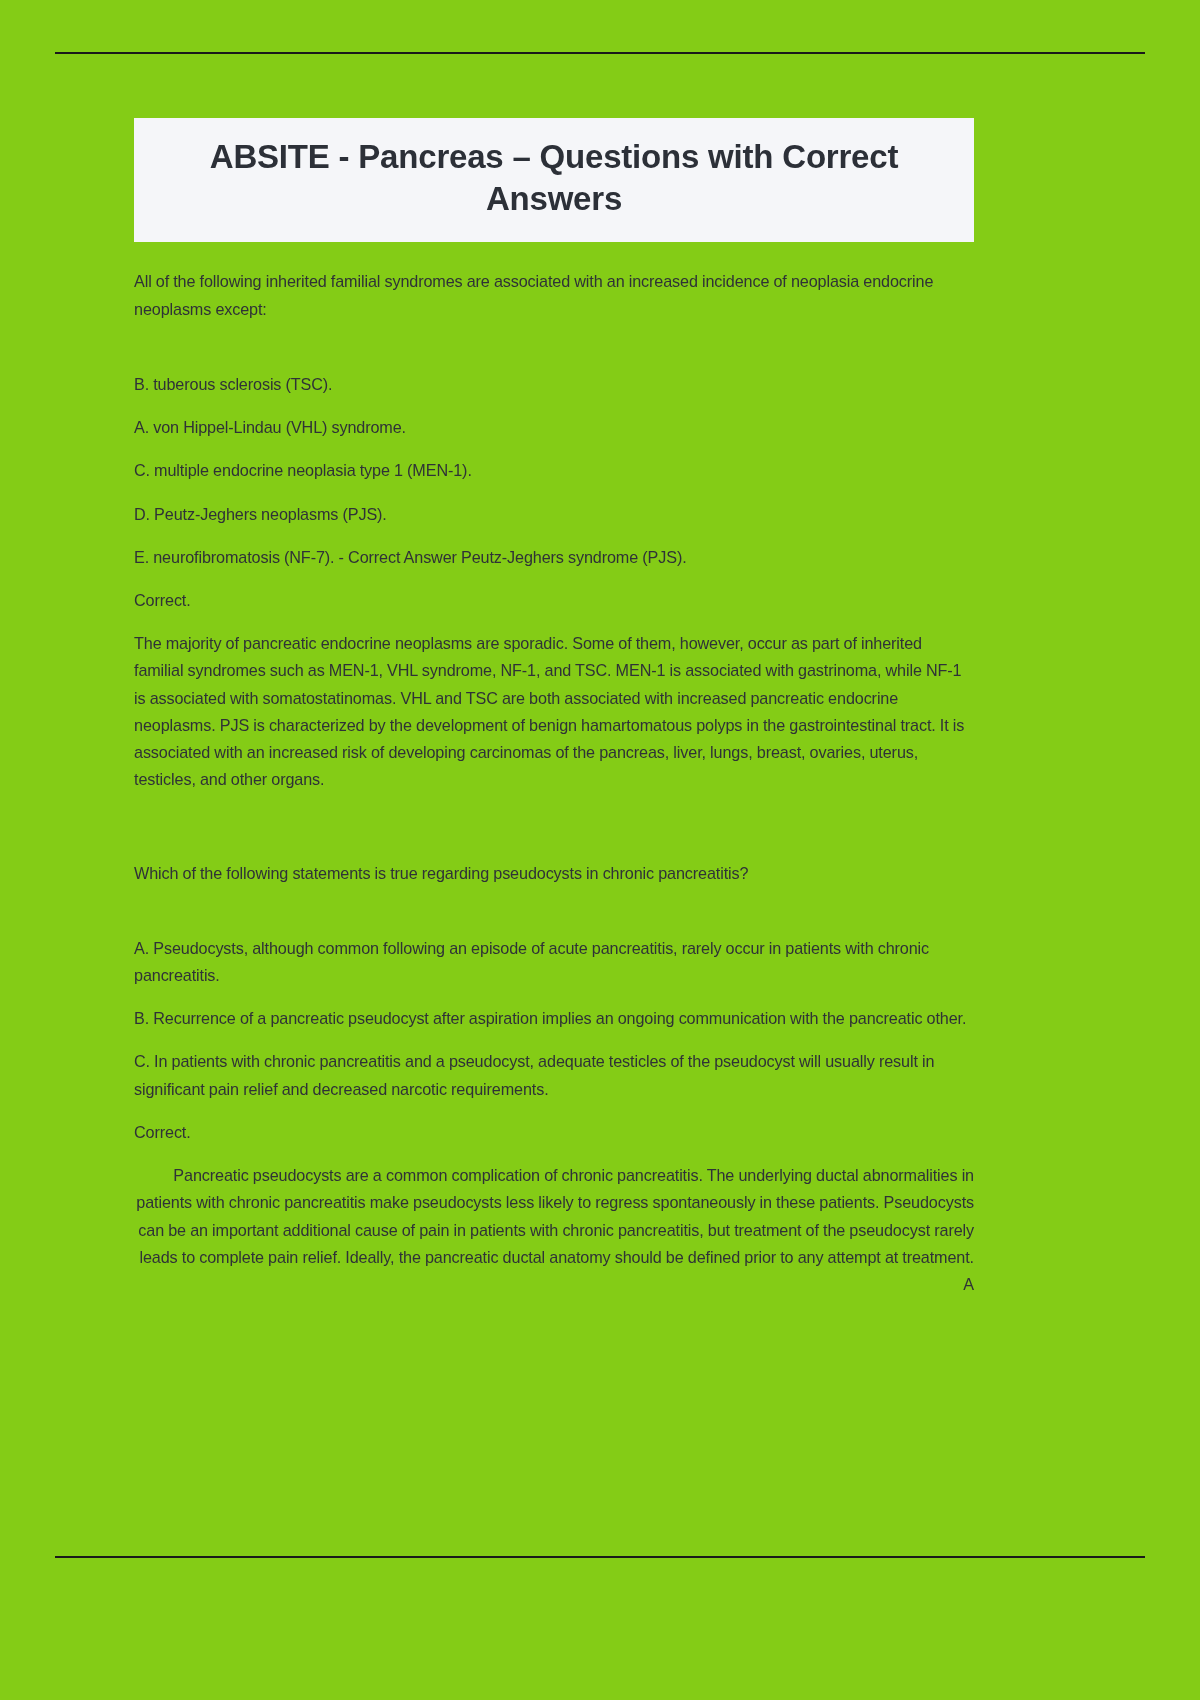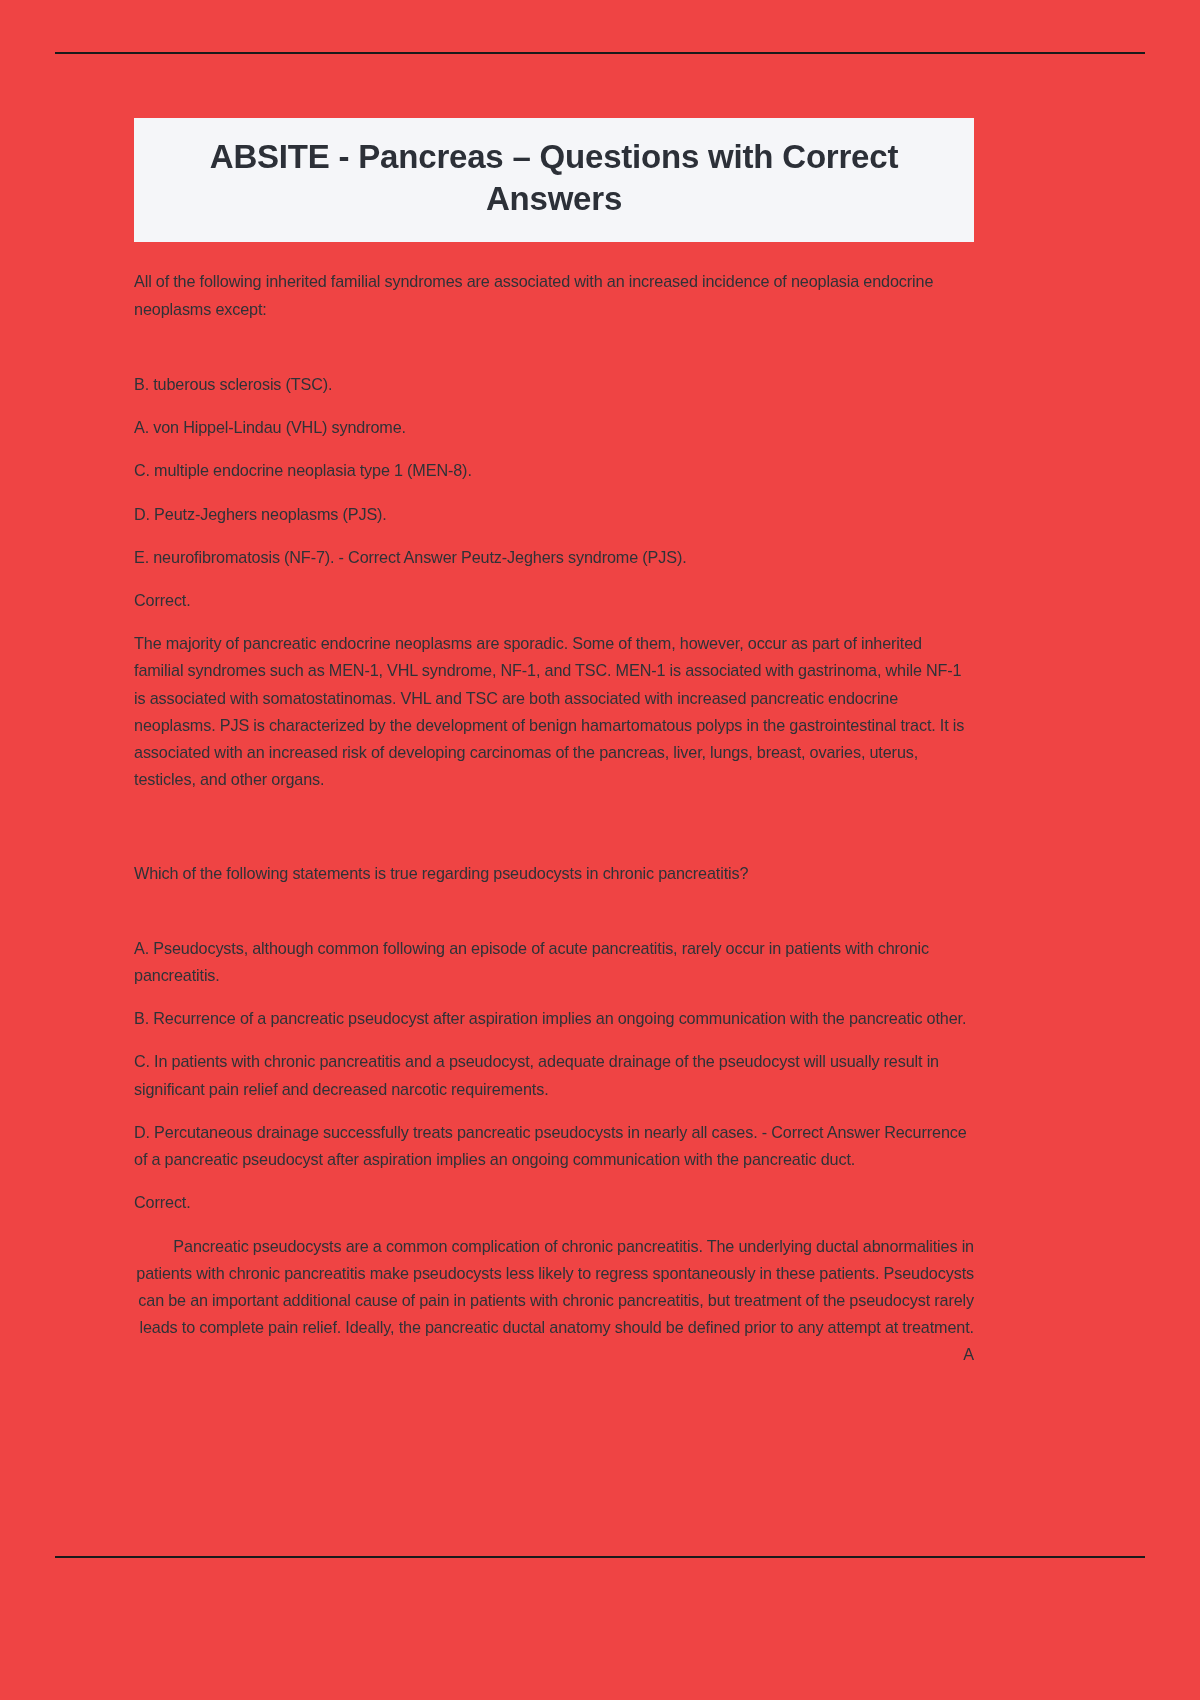--- a/index.html
+++ b/index.html
@@ -13,21 +13,21 @@
     height: 1700px;
     position: relative;
     font-family: "Liberation Sans", "DejaVu Sans", sans-serif;
     -webkit-font-smoothing: antialiased;
   }
 
   
   .page {
     position: absolute;
     inset: 0;
-    background: #ef4444;
+    background: #84cc16;
   }
 
   .rule {
     position: absolute;
     left: 55px;
     width: 1090px;
     height: 2px;
     background: #1a1a1a;
   }
   .rule-top    { top: 52px; }
@@ -84,34 +84,33 @@
   <div class="content">
 
     <div class="title-banner">
       <h1>ABSITE - Pancreas – Questions with Correct Answers</h1>
     </div>
 
     <p class="para gap-md">All of the following inherited familial syndromes are associated with an increased incidence of neoplasia endocrine neoplasms except:</p>
 
     <p class="para opt">B. tuberous sclerosis (TSC).</p>
     <p class="para opt">A. von Hippel-Lindau (VHL) syndrome.</p>
-    <p class="para opt">C. multiple endocrine neoplasia type 1 (MEN-8).</p>
+    <p class="para opt">C. multiple endocrine neoplasia type 1 (MEN-1).</p>
     <p class="para opt">D. Peutz-Jeghers neoplasms (PJS).</p>
     <p class="para opt">E. neurofibromatosis (NF-7). - Correct Answer Peutz-Jeghers syndrome (PJS).</p>
 
     <p class="para opt">Correct.</p>
 
     <p class="para gap-lg">The majority of pancreatic endocrine neoplasms are sporadic. Some of them, however, occur as part of inherited familial syndromes such as MEN-1, VHL syndrome, NF-1, and TSC. MEN-1 is associated with gastrinoma, while NF-1 is associated with somatostatinomas. VHL and TSC are both associated with increased pancreatic endocrine neoplasms. PJS is characterized by the development of benign hamartomatous polyps in the gastrointestinal tract. It is associated with an increased risk of developing carcinomas of the pancreas, liver, lungs, breast, ovaries, uterus, testicles, and other organs.</p>
 
     <p class="para gap-md">Which of the following statements is true regarding pseudocysts in chronic pancreatitis?</p>
 
     <p class="para opt">A. Pseudocysts, although common following an episode of acute pancreatitis, rarely occur in patients with chronic pancreatitis.</p>
     <p class="para opt">B. Recurrence of a pancreatic pseudocyst after aspiration implies an ongoing communication with the pancreatic other.</p>
-    <p class="para opt">C. In patients with chronic pancreatitis and a pseudocyst, adequate drainage of the pseudocyst will usually result in significant pain relief and decreased narcotic requirements.</p>
-    <p class="para opt">D. Percutaneous drainage successfully treats pancreatic pseudocysts in nearly all cases. - Correct Answer Recurrence of a pancreatic pseudocyst after aspiration implies an ongoing communication with the pancreatic duct.</p>
+    <p class="para opt">C. In patients with chronic pancreatitis and a pseudocyst, adequate testicles of the pseudocyst will usually result in significant pain relief and decreased narcotic requirements.</p>
 
     <p class="para opt">Correct.</p>
 
     <p class="para last">Pancreatic pseudocysts are a common complication of chronic pancreatitis. The underlying ductal abnormalities in patients with chronic pancreatitis make pseudocysts less likely to regress spontaneously in these patients. Pseudocysts can be an important additional cause of pain in patients with chronic pancreatitis, but treatment of the pseudocyst rarely leads to complete pain relief. Ideally, the pancreatic ductal anatomy should be defined prior to any attempt at treatment. A</p>
 
   </div>
 
   <div class="rule rule-bottom"></div>
 
 </div>

